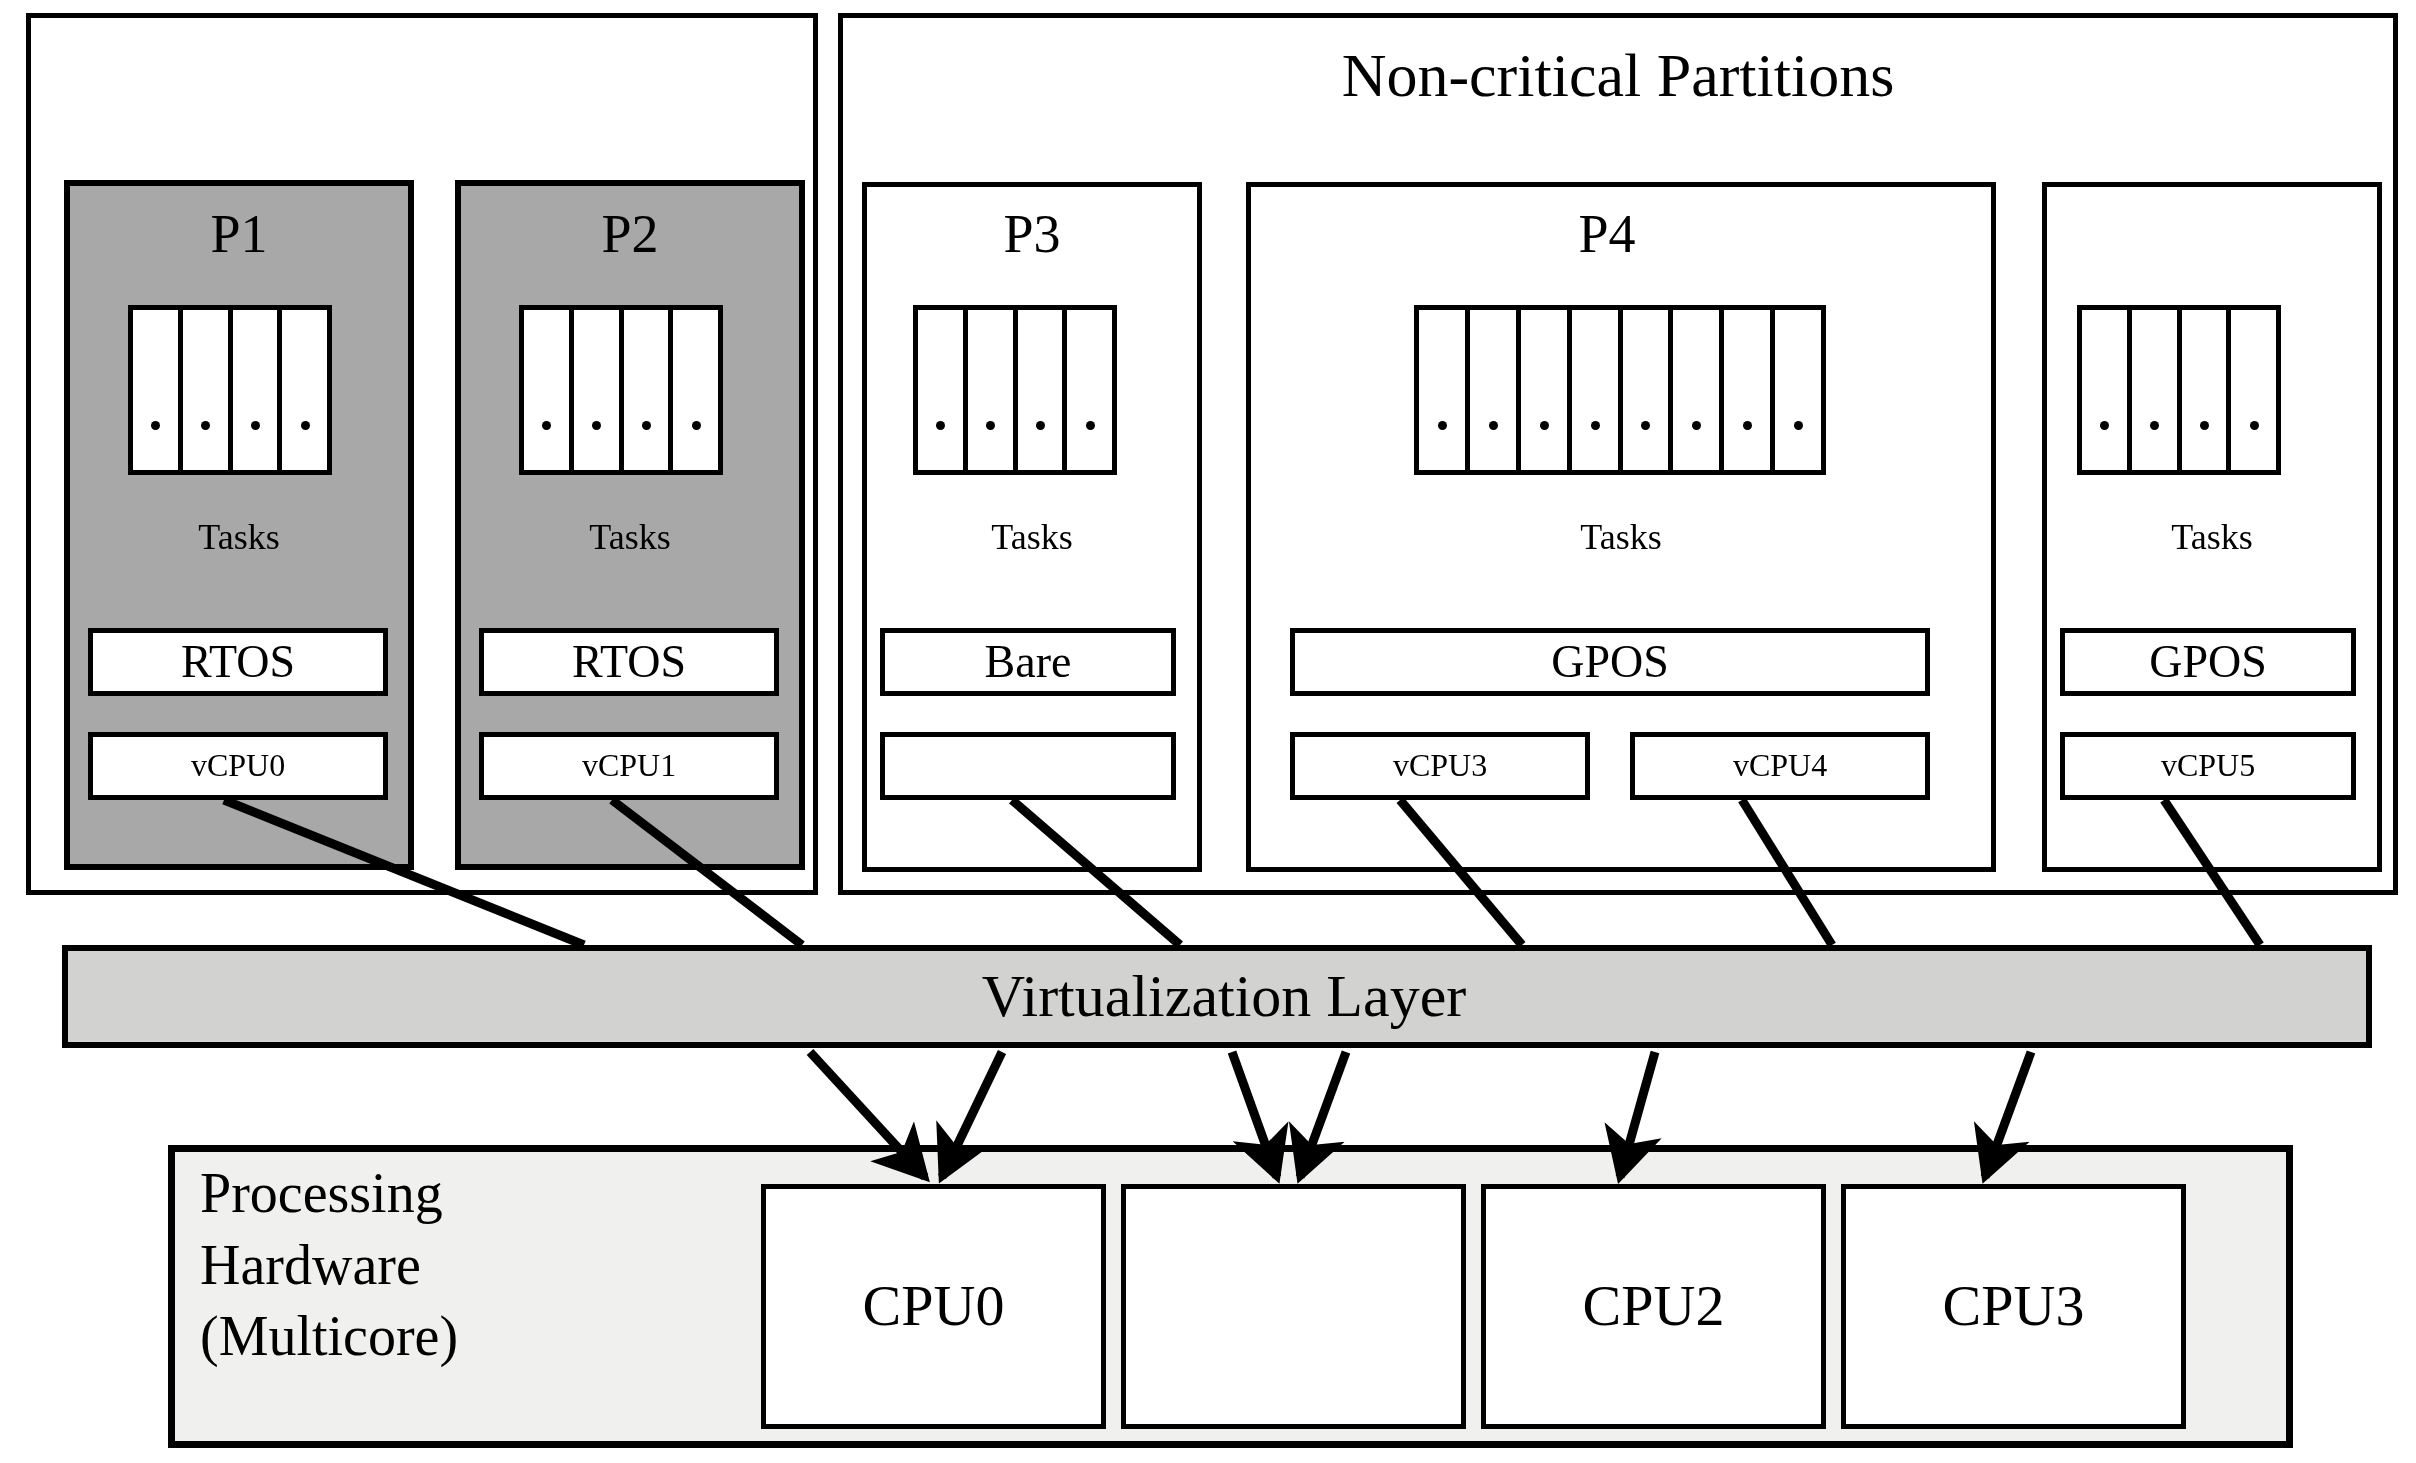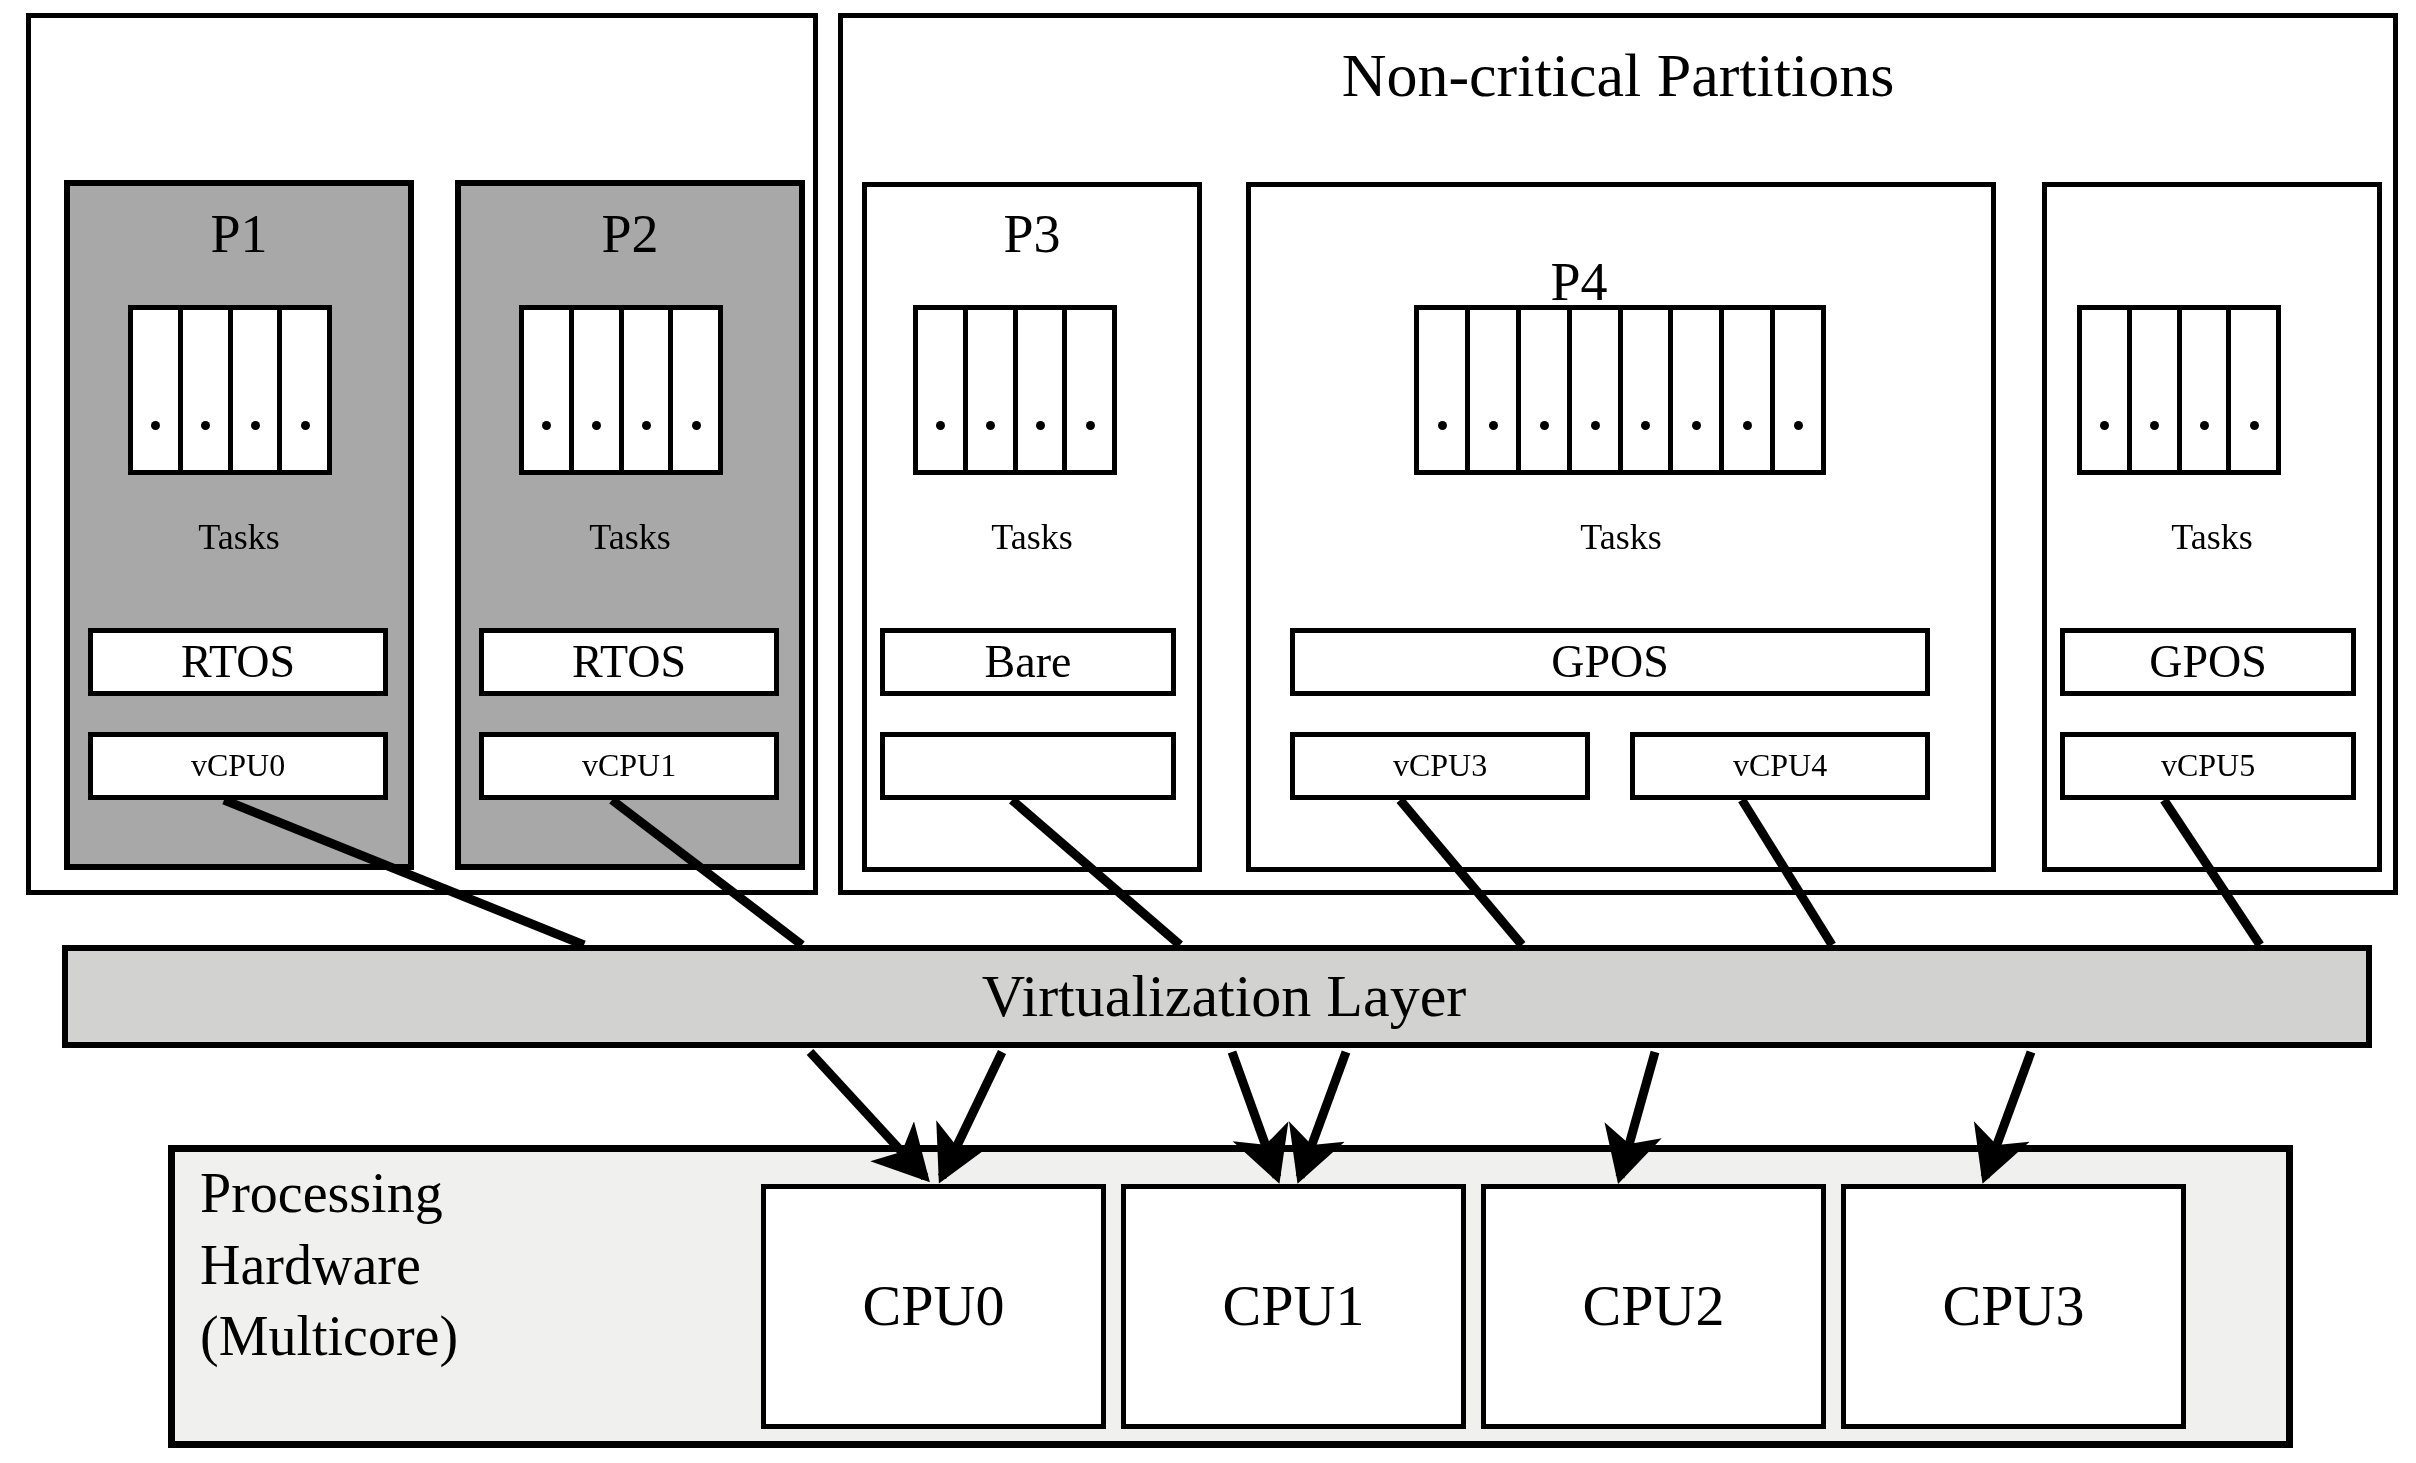--- a/index.html
+++ b/index.html
@@ -201,21 +201,21 @@
     <div class="taskcell">
         <span class="dot"></span>
       </div>
   </div>
   <div class="centered tasks-label" style="left:862px; top:500px; width:340px; height:76px;">Tasks</div>
   <div class="box oslabel-box" style="left:880px; top:628px; width:296px; height:68px;"></div>
   <div class="centered os-label" style="left:880px; top:628px; width:296px; height:68px;">Bare</div>
   <div class="box vcpu-box" style="left:880px; top:732px; width:296px; height:68px;"></div>
 
   <div class="box partition-noncritical" style="left:1246px; top:182px; width:750px; height:690px;"></div>
-  <div class="centered partition-title" style="left:1204px; top:198px; width:750px; height:72px;margin-top:48px;">P4</div>
+  <div class="centered partition-title" style="left:1232px; top:198px; width:750px; height:72px;">P4</div>
   <div class="taskstrip" style="left:1414px; top:305px; width:412px; height:170px;">
     <div class="taskcell">
         <span class="dot"></span>
       </div>
     <div class="taskcell">
         <span class="dot"></span>
       </div>
     <div class="taskcell">
         <span class="dot"></span>
       </div>
@@ -269,21 +269,20 @@
 
   <div class="box hwbox" style="left:168px; top:1145px; width:2125px; height:303px;"></div>
   <div class="hw-label" style="left:200px; top:1158px; width:560px; height:270px;">Processing
 Hardware
 (Multicore)</div>
 
   <div class="box cpubox" style="left:761px; top:1184px; width:345px; height:245px;"></div>
   <div class="centered cpu-label" style="left:761px; top:1184px; width:345px; height:245px;">CPU0</div>
 
   <div class="box cpubox" style="left:1121px; top:1184px; width:345px; height:245px;"></div>
-  <div class="centered cpu-label" style="left:1121px; top:1184px; width:345px; height:245px;">CPU1</div>
 
   <div class="box cpubox" style="left:1481px; top:1184px; width:345px; height:245px;"></div>
   <div class="centered cpu-label" style="left:1481px; top:1184px; width:345px; height:245px;">CPU2</div>
 
   <div class="box cpubox" style="left:1841px; top:1184px; width:345px; height:245px;"></div>
   <div class="centered cpu-label" style="left:1841px; top:1184px; width:345px; height:245px;">CPU3</div>
 
   <svg id="wires" viewBox="0 0 2416 1463">
     <defs>
       <marker id="arrowhead" markerWidth="7" markerHeight="7" refX="5.4" refY="3.5" orient="auto" markerUnits="strokeWidth">

